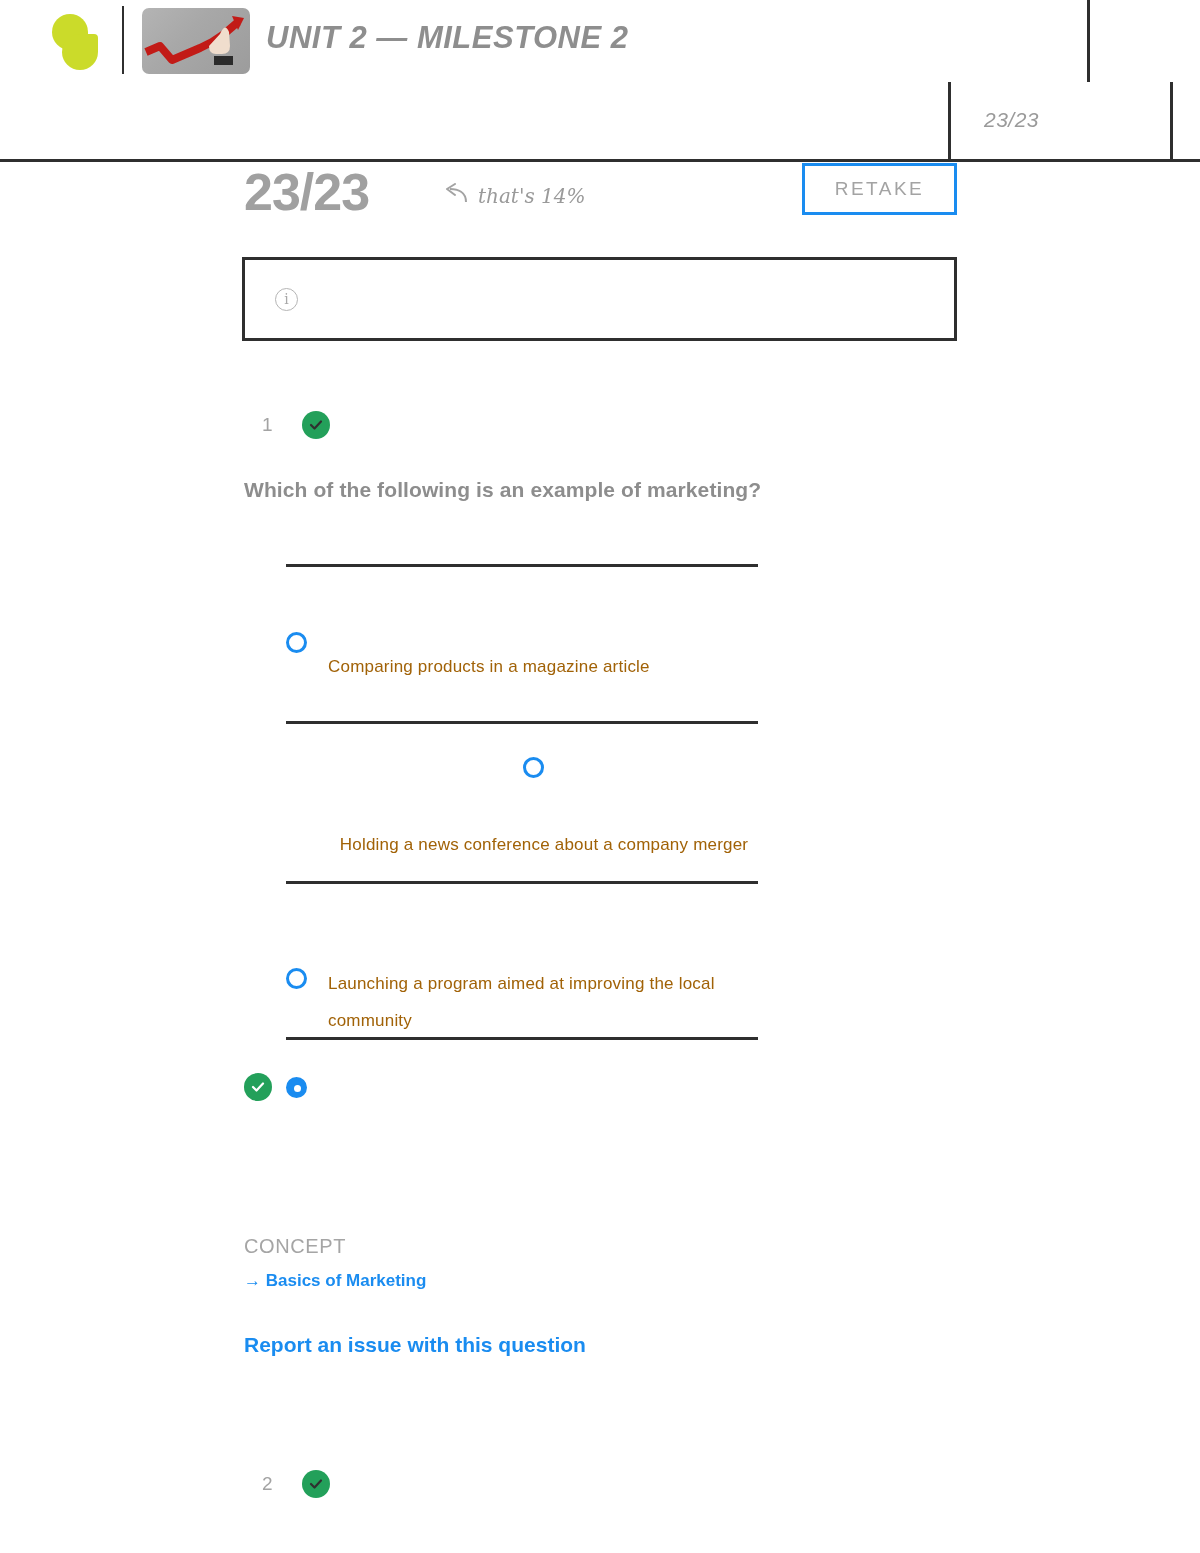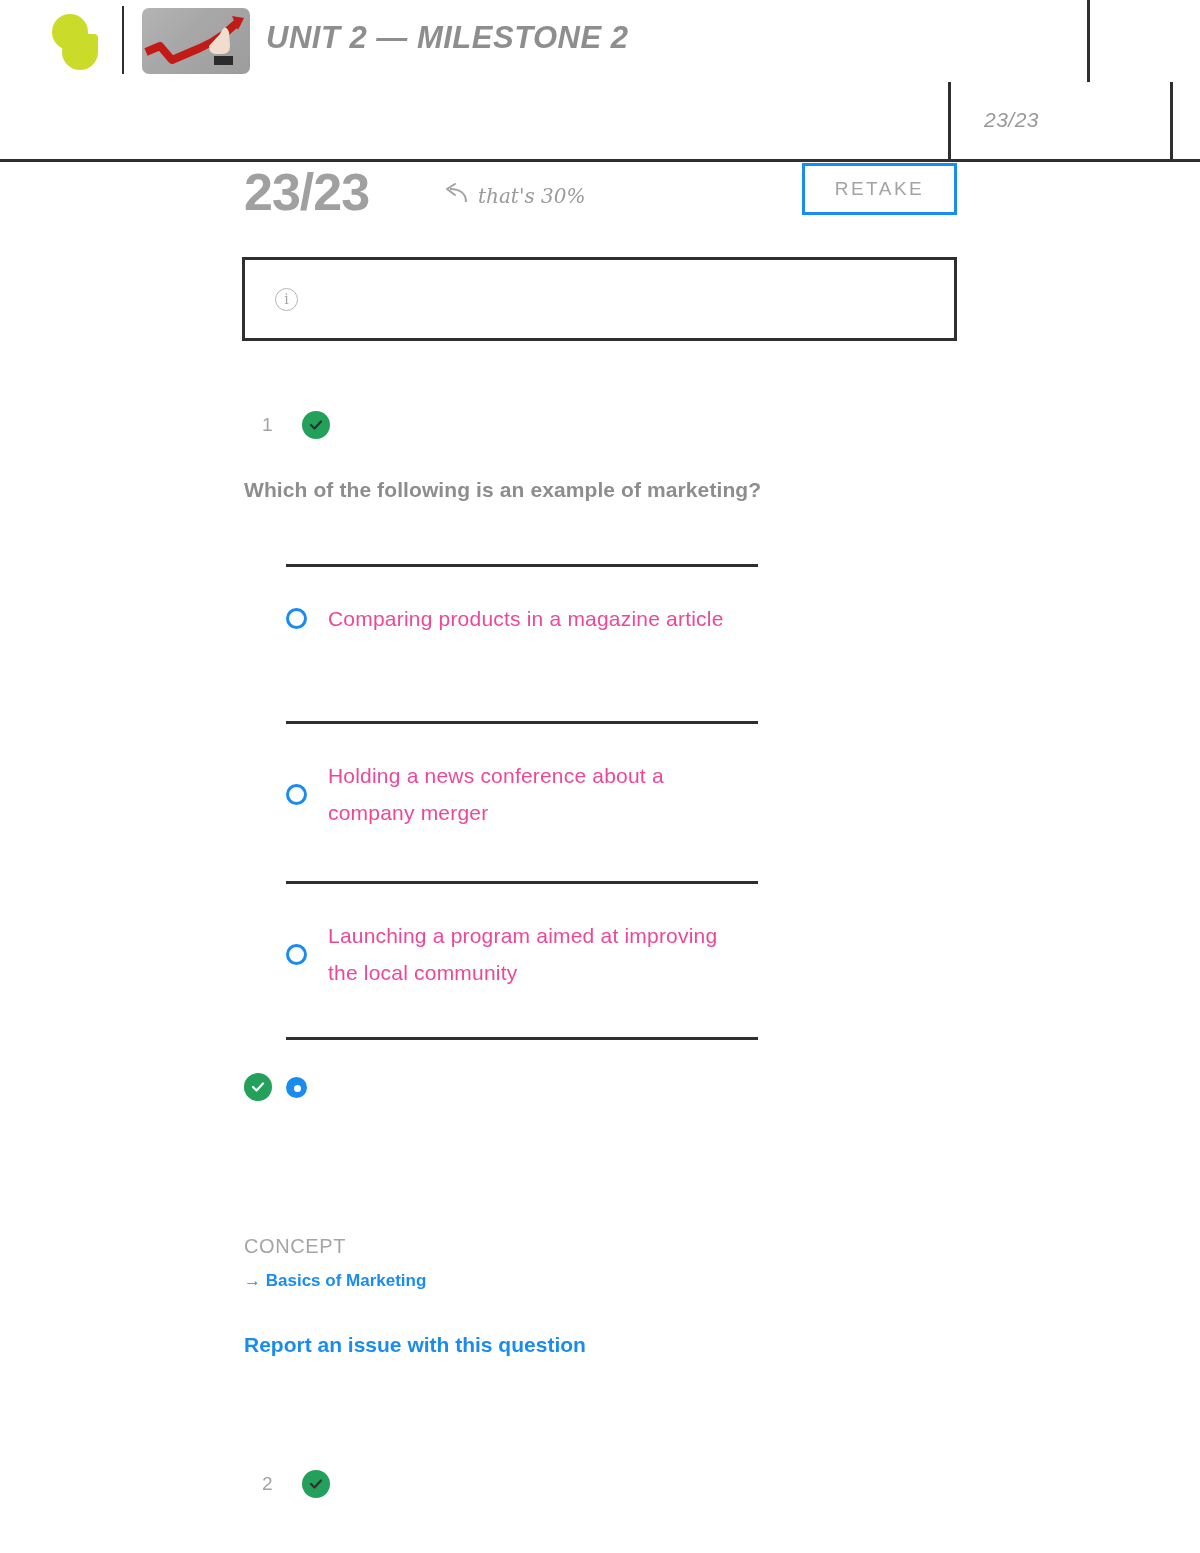--- a/index.html
+++ b/index.html
@@ -227,25 +227,26 @@
   }
   .radio.selected::after {
     content: "";
     position: absolute;
     left: 5px; top: 5px;
     width: 7px; height: 7px;
     border-radius: 50%;
     background: #ffffff;
   }
   .opt-text {
-    font-size: 21px;
-    color: #ec4899;
+    font-size: 17px;
+    color: #a16207;
     line-height: 37px;
     letter-spacing: 0.2px;
     max-width: 420px;
+    margin-top: 48px;
   }
 
   
   .concept-label {
     position: absolute;
     left: 244px;
     font-size: 20px;
     color: #a5a5a5;
     letter-spacing: 0.6px;
   }
@@ -302,21 +303,21 @@
 
 <div class="score-big">23/23</div>
 
 <div class="score-note">
   <span>
     <svg width="26" height="22" viewBox="0 0 26 22">
       <path d="M23 19 C23 9 15 6 7 6" fill="none" stroke="#a3a3a3" stroke-width="2"></path>
       <polyline points="12,1 4,6 12,12" fill="none" stroke="#a3a3a3" stroke-width="2" stroke-linejoin="round" stroke-linecap="round"></polyline>
     </svg>
   </span>
-  <span class="note-text">that's 30%</span>
+  <span class="note-text">that's 14%</span>
 </div>
 
 <div class="retake-btn">RETAKE</div>
 
 <div class="info-box">
   <span class="info-icon">i</span>
 </div>
 
 <div class="q-header" style="left:262px; top:411px;">
   <span class="q-num">1</span>
@@ -332,21 +333,21 @@
 <div class="option-sep" style="top:564px;"></div>
 <div class="option-row" style="top:600px;">
   <span class="opt-correct-slot"></span>
   <span class="radio-slot">
     <span class="radio"></span>
   </span>
   <span class="opt-text">Comparing products in a magazine article</span>
 </div>
 
 <div class="option-sep" style="top:721px;"></div>
-<div class="option-row" style="top:757px;">
+<div class="option-row" style="top:757px;flex-direction:column;">
   <span class="opt-correct-slot"></span>
   <span class="radio-slot">
     <span class="radio"></span>
   </span>
   <span class="opt-text">Holding a news conference about a company merger</span>
 </div>
 
 <div class="option-sep" style="top:881px;"></div>
 <div class="option-row" style="top:917px;">
   <span class="opt-correct-slot"></span>

